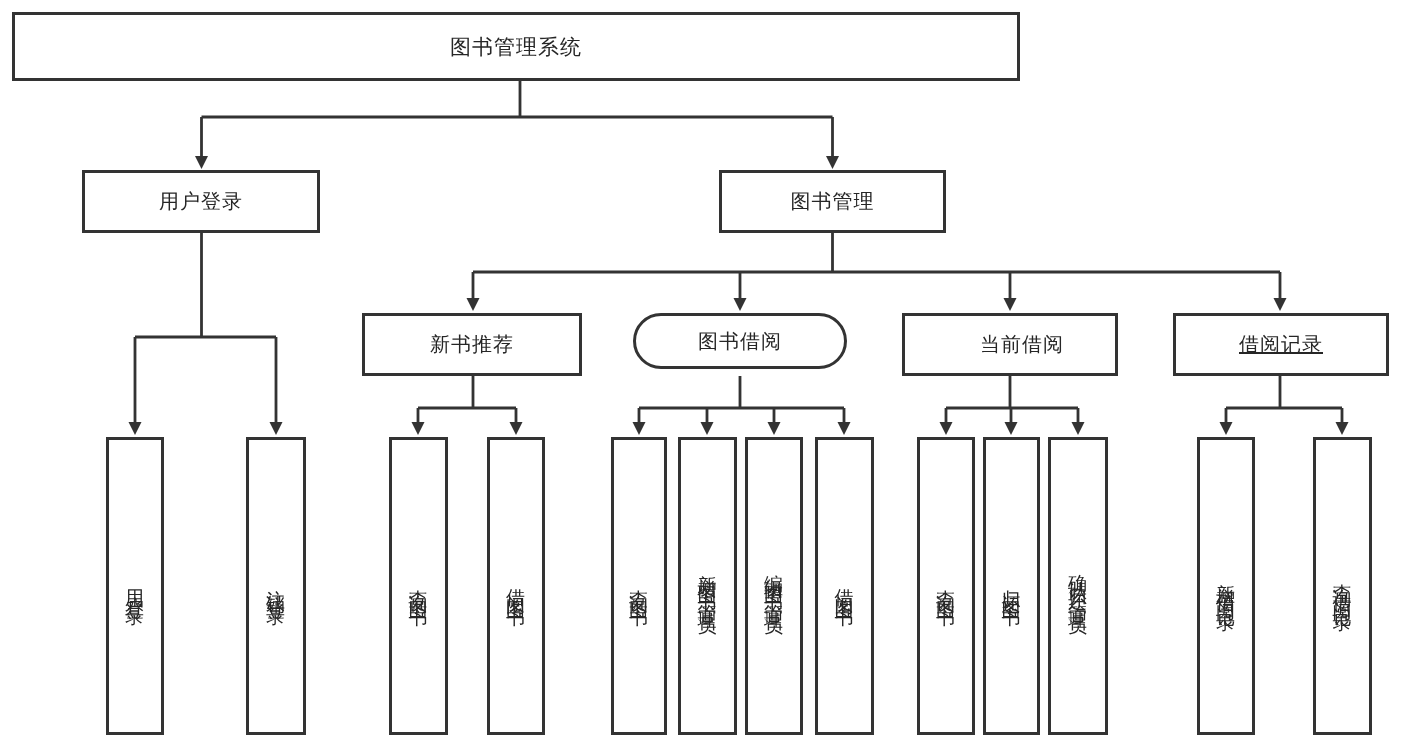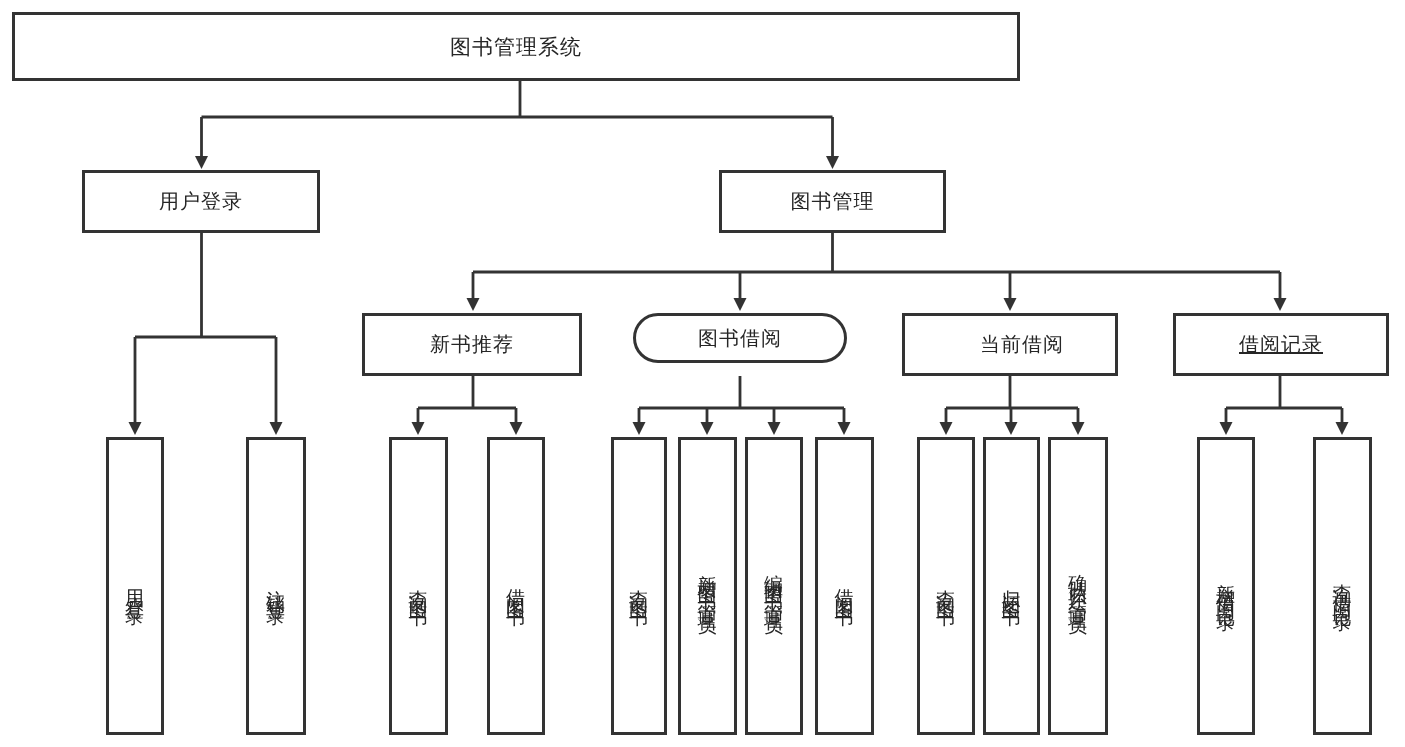--- a/index.html
+++ b/index.html
@@ -123,21 +123,21 @@
   <div class="box" style="left:82px;top:170px;width:238px;height:63px;">
     <span>用户登录</span>
   </div>
   <div class="box" style="left:719px;top:170px;width:227px;height:63px;">
     <span>图书管理</span>
   </div>
 
   <div class="box" style="left:362px;top:313px;width:220px;height:63px;">
     <span>新书推荐</span>
   </div>
-  <div class="box" style="left:633px;top:313px;width:214px;height:50px;border-radius:31px;">
+  <div class="box" style="left:633px;top:313px;width:214px;height:56px;border-radius:31px;">
     <span>图书借阅</span>
   </div>
   <div class="box" style="left:902px;top:313px;width:216px;height:63px;padding-left:24px;">
     <span>当前借阅</span>
   </div>
   <div class="box" style="left:1173px;top:313px;width:216px;height:63px;text-decoration:underline;">
     <span>借阅记录</span>
   </div>
 
   <div class="vbox" style="left:106px;width:58px;">

